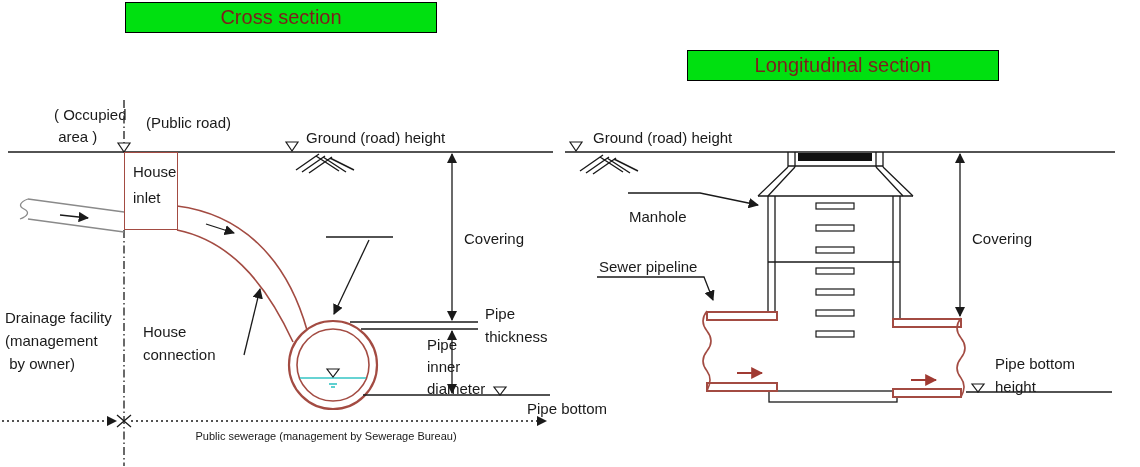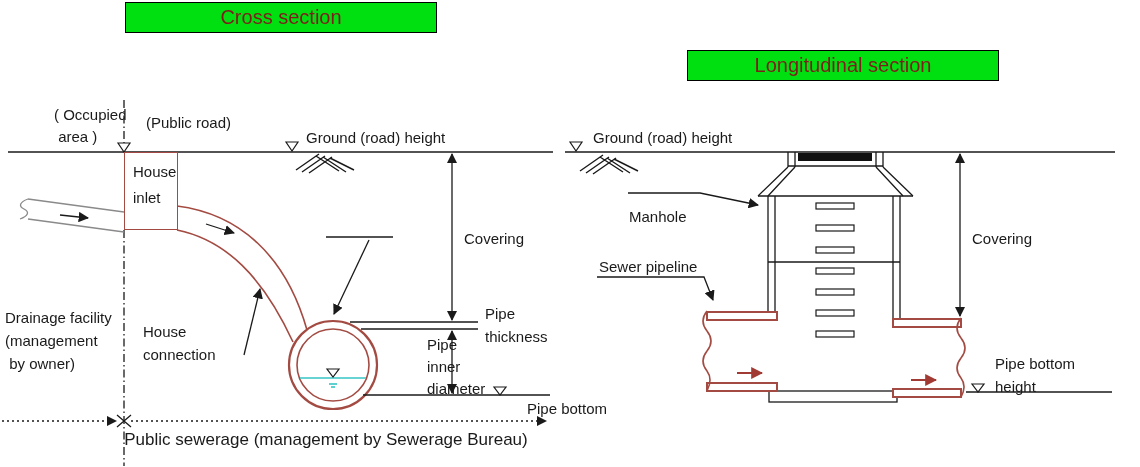--- a/index.html
+++ b/index.html
@@ -15,21 +15,21 @@
   }
   .lbl{position:absolute;font-size:15px;line-height:21px;white-space:pre;}
   .lh22{line-height:22px;margin-left:48px;}
   .lh23{line-height:23px;}
   .ctr{text-align:center;}
   .inlet-box{
     position:absolute;left:124px;top:152px;width:44px;height:70px;
     border:1.7px solid #a34b42;background:#fff;padding:6px 0 0 8px;
     font-size:15px;line-height:26px;white-space:pre;
   }
-  .caption{position:absolute;text-align:center;font-size:17px;}
+  .caption{position:absolute;text-align:center;font-size:11px;}
   .pbh span{display:block;}
   .pbh .l2{margin-left:29px;}
 </style>
 </head>
 <body>
 
 <div class="stage">
 
   <svg width="1140" height="467" viewBox="0 0 1140 467">
     <defs>

